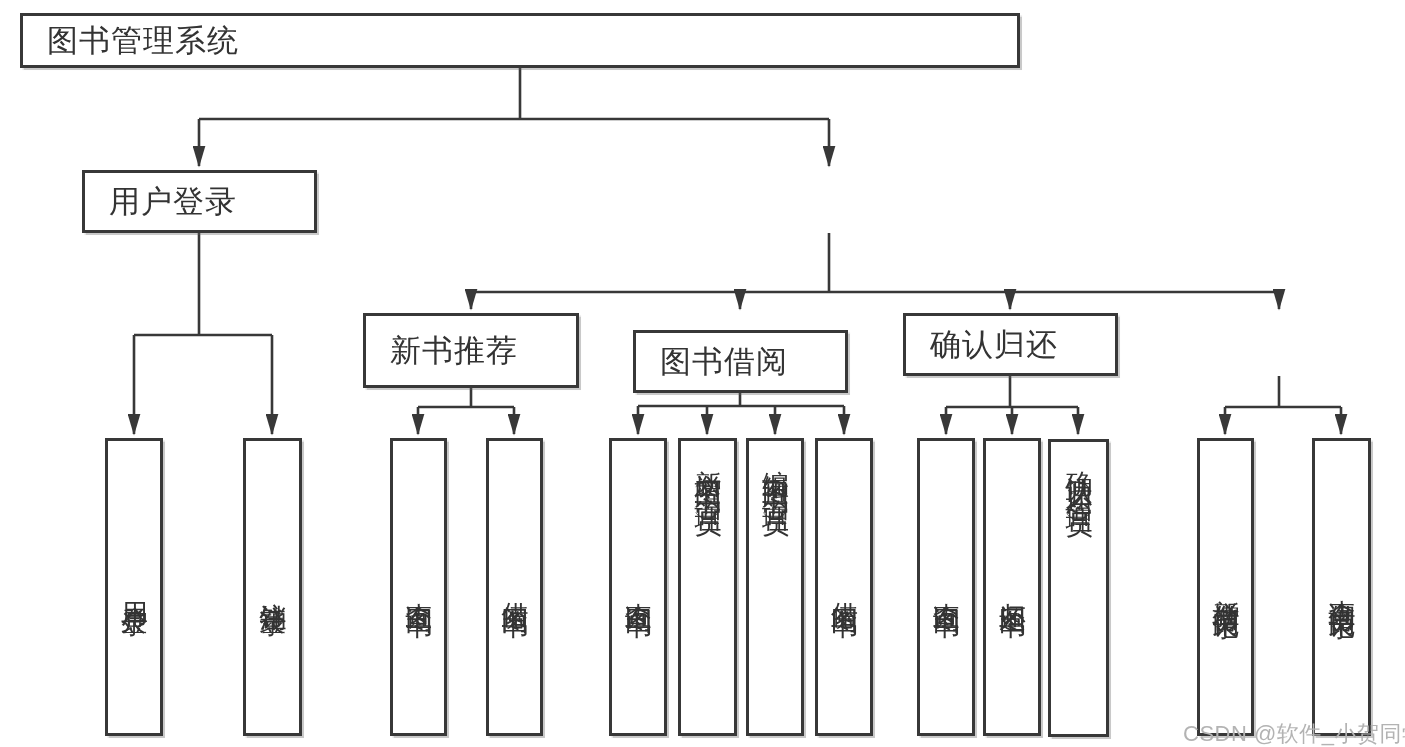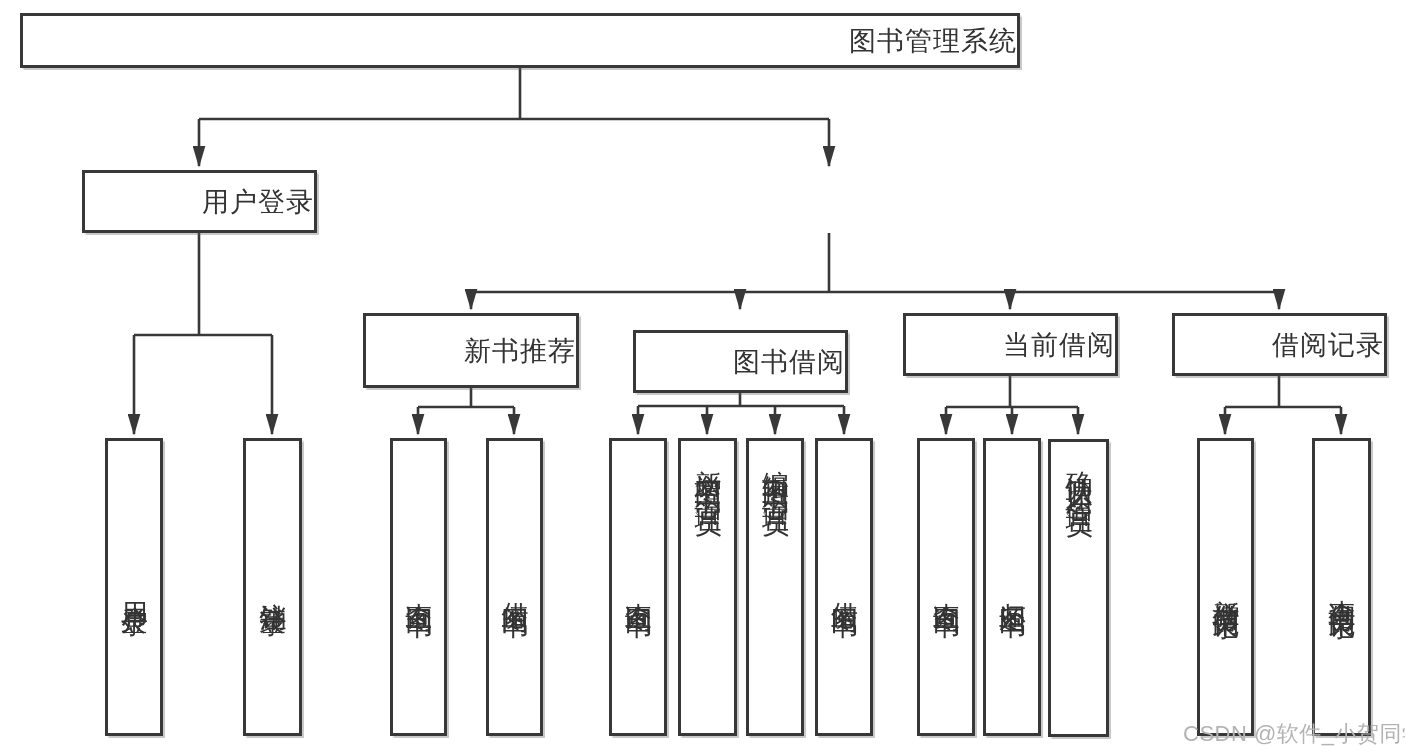--- a/index.html
+++ b/index.html
@@ -23,25 +23,26 @@
     pointer-events: none;
   }
   .node {
     position: absolute;
     box-sizing: border-box;
     background: #ffffff;
     border: 3px solid #383838;
     box-shadow: 1.5px 1.5px 1px rgba(100,100,100,0.35);
     display: flex;
     align-items: center;
-    justify-content: flex-end;
-    font-size: 27px;
+    justify-content: flex-start;
+    font-size: 31px;
     letter-spacing: 1px;
     color: #333333;
     white-space: nowrap;
+    padding-left: 24px;
   }
   .leaf {
     position: absolute;
     box-sizing: border-box;
     background: #ffffff;
     border: 3px solid #383838;
     box-shadow: 1.5px 1.5px 1px rgba(100,100,100,0.35);
     display: flex;
     align-items: center;
     justify-content: center;
@@ -142,24 +143,21 @@
     <span>用户登录</span>
   </div>
 
   <div class="node" style="left:363px; top:313px; width:216px; height:75px;">
     <span>新书推荐</span>
   </div>
   <div class="node" style="left:633px; top:313px; width:215px; height:63px;margin-top:17px;">
     <span>图书借阅</span>
   </div>
   <div class="node" style="left:903px; top:313px; width:215px; height:63px;">
-    <span>当前借阅</span>
-  </div>
-  <div class="node" style="left:1172px; top:313px; width:215px; height:63px;">
-    <span>借阅记录</span>
+    <span>确认归还</span>
   </div>
 
   <div class="leaf" style="left:105px; top:438px; width:58px; height:298px;">
     <span class="vtext">用户登录</span>
   </div>
   <div class="leaf" style="left:243px; top:438px; width:59px; height:298px;">
     <span class="vtext">注销登录</span>
   </div>
 
   <div class="leaf" style="left:390px; top:438px; width:57px; height:298px;">

